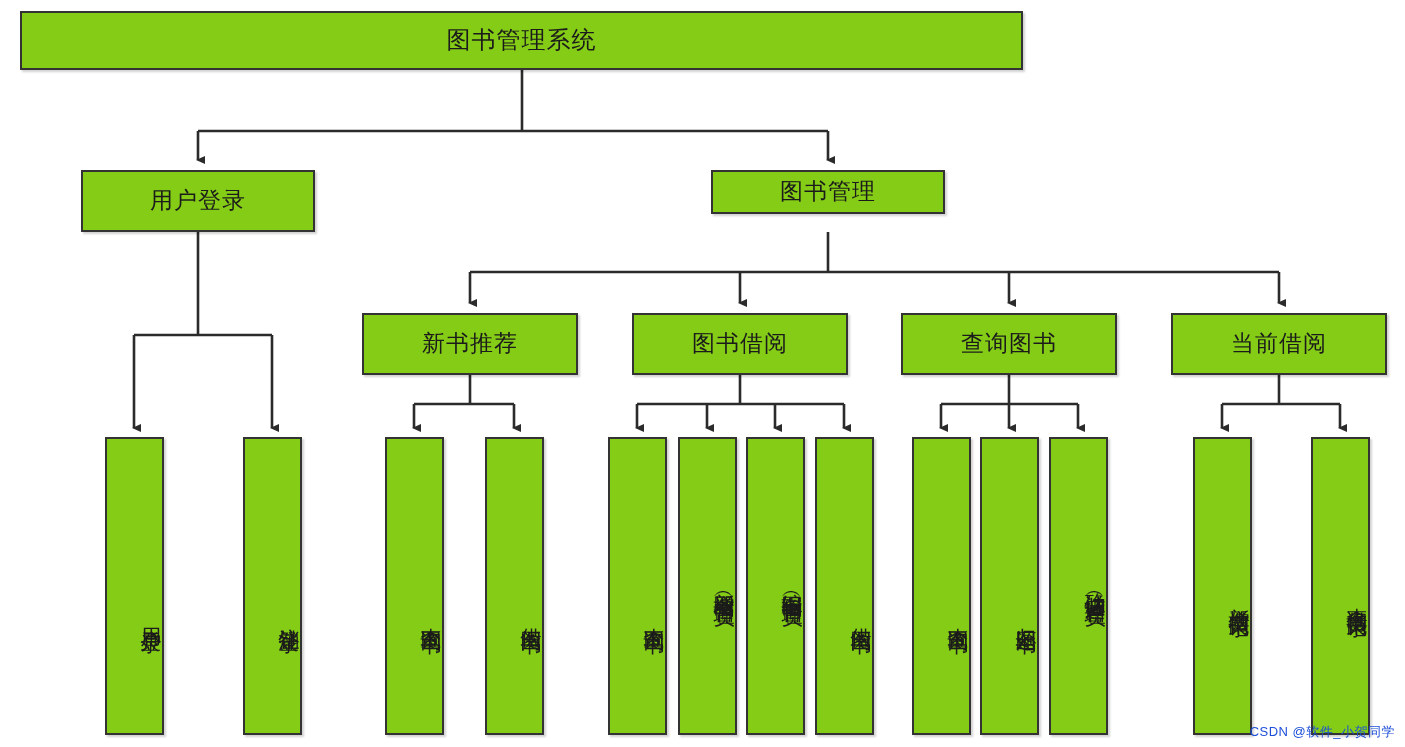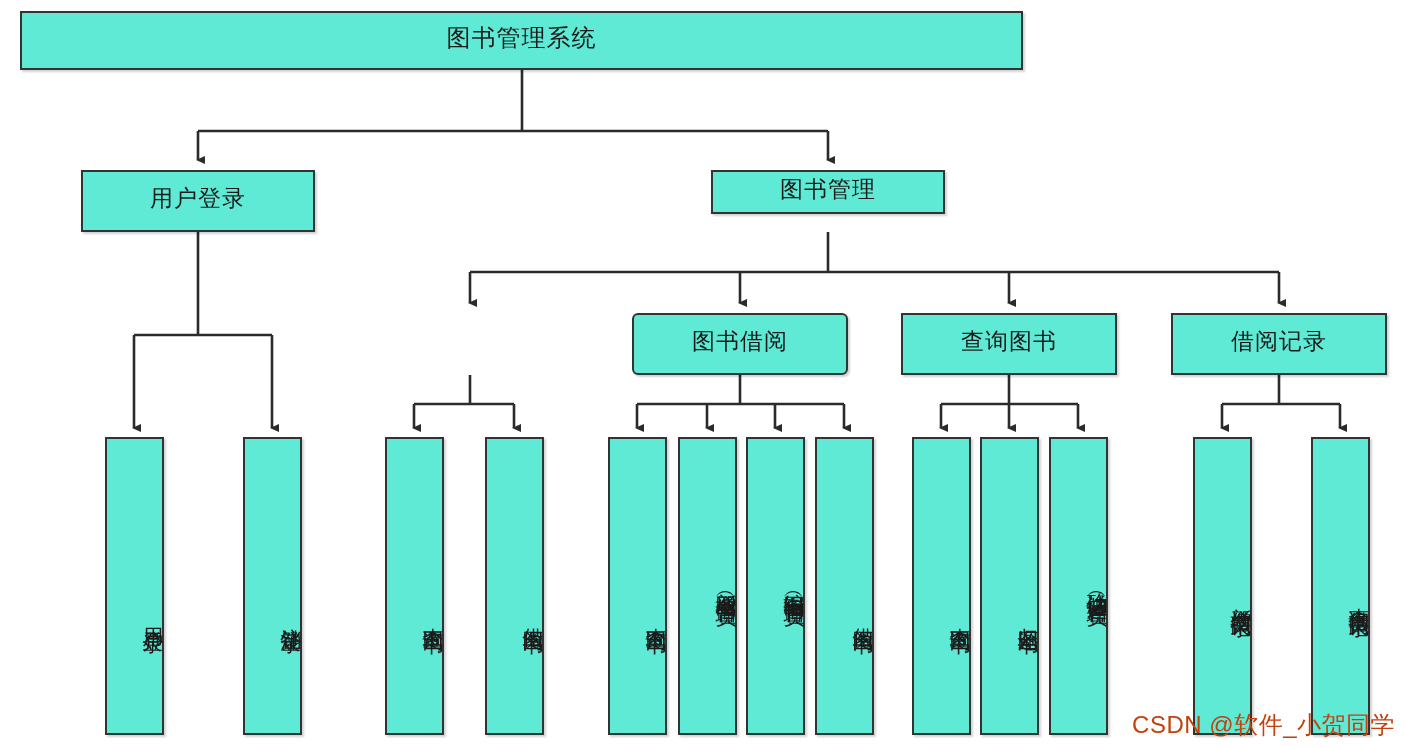--- a/index.html
+++ b/index.html
@@ -14,27 +14,26 @@
     position: relative;
     width: 1405px;
     height: 747px;
     background: #ffffff;
     overflow: hidden;
   }
   .node {
     position: absolute;
     box-sizing: border-box;
     border: 2px solid #333333;
-    background: #5eead4;
+    background: #84cc16;
     display: flex;
     align-items: center;
     justify-content: center;
     color: #1b1b1b;
     box-shadow: 2px 2px 2px rgba(0,0,0,0.18);
-    font-family: Liberation Mono, monospace;
   }
   .node.h {
     font-size: 23px;
     line-height: 1.2;
     letter-spacing: 1px;
     white-space: nowrap;
   }
   .node.v {
     font-size: 21px;
     letter-spacing: 2px;
@@ -62,22 +61,22 @@
     left: 0;
     top: 0;
     width: 1405px;
     height: 747px;
     pointer-events: none;
   }
   .watermark {
     position: absolute;
     right: 10px;
     bottom: 6px;
-    font-size: 24px;
-    color: #c2410c;
+    font-size: 13px;
+    color: #1d4ed8;
     letter-spacing: 0.5px;
     white-space: nowrap;
   }
 </style>
 </head>
 <body>
 
 <div id="canvas">
 
   <svg class="edges" viewBox="0 0 1405 747">
@@ -134,28 +133,31 @@
     <span>图书管理系统</span>
   </div>
 
   <div class="node h" style="left:81px; top:170px; width:234px; height:62px;">
     <span>用户登录</span>
   </div>
   <div class="node h" style="left:711px; top:170px; width:234px; height:44px;">
     <span>图书管理</span>
   </div>
 
-  <div class="node h" style="left:632px; top:313px; width:216px; height:62px;border-radius:6px;">
+  <div class="node h" style="left:362px; top:313px; width:216px; height:62px;">
+    <span>新书推荐</span>
+  </div>
+  <div class="node h" style="left:632px; top:313px; width:216px; height:62px;">
     <span>图书借阅</span>
   </div>
   <div class="node h" style="left:901px; top:313px; width:216px; height:62px;">
     <span>查询图书</span>
   </div>
   <div class="node h" style="left:1171px; top:313px; width:216px; height:62px;">
-    <span>借阅记录</span>
+    <span>当前借阅</span>
   </div>
 
   <div class="node v" style="left:105px; top:437px; width:59px; height:298px; padding-top:64px;">
     <span class="vtext">用户登录</span>
   </div>
   <div class="node v" style="left:243px; top:437px; width:59px; height:298px; padding-top:64px;">
     <span class="vtext">注销登录</span>
   </div>
 
   <div class="node v" style="left:385px; top:437px; width:59px; height:298px; padding-top:64px;">

